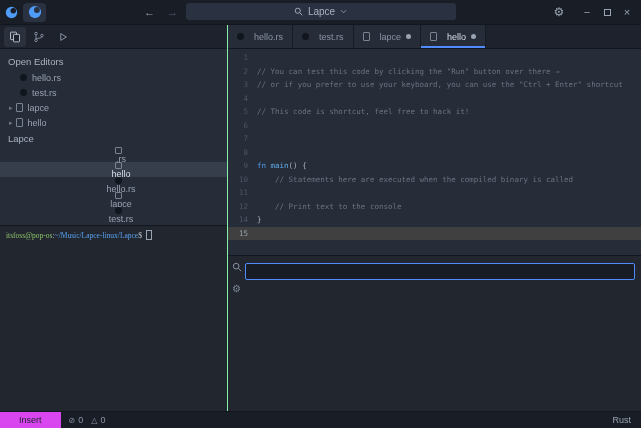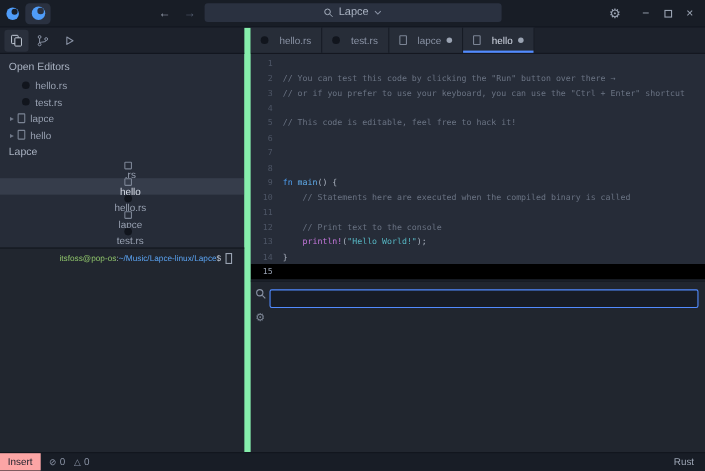--- a/index.html
+++ b/index.html
@@ -24,78 +24,78 @@
   .tb-btn{width:20px;height:24px;display:flex;align-items:center;justify-content:center;
           font-size:11px;color:#9aa3b2;}
   .tb-gear{margin-right:8px;font-size:12px;}
   .max-box{width:7px;height:7px;border:1px solid #9aa3b2;display:inline-block;}
 
   
   .main{flex:1;display:flex;min-height:0;}
 
   
   .sidebar{flex:0 0 228px;width:228px;display:flex;flex-direction:column;
-           background:#262c38;border-right:6px solid #86efac;}
+           background:#262c38;border-right:1px solid #86efac;}
   .side-toolbar{flex:0 0 24px;background:#1d222c;border-bottom:1px solid #12161e;
                 display:flex;align-items:center;gap:2px;padding-left:4px;}
   .tool{width:22px;height:20px;border-radius:3px;display:flex;align-items:center;
         justify-content:center;color:#8a93a5;}
   .tool.active{background:#2a303c;color:#c3cbd8;}
 
   .tree{flex:0 0 176px;overflow:hidden;padding-top:4px;}
   .tree-header{height:17px;line-height:17px;padding-left:8px;font-size:9.5px;color:#aab3c2;}
   .tree-row{height:15px;display:flex;align-items:center;font-size:9px;color:#99a2b2;cursor:pointer;}
   .sec-0 .tree-row{padding-left:20px;}
   .sec-0 .tree-row.has-chev{padding-left:9px;}
   .sec-1 .tree-row{padding-left:15px;flex-direction:column;}
   .tree-row.selected{background:#363d4b;color:#d8dee9;}
   .chev{color:#6f7888;font-size:7px;margin-right:3px;}
   .ic-dot{width:7px;height:7px;border-radius:50%;background:#11151d;margin-right:5px;flex:0 0 7px;}
   .ic-file{width:7px;height:9px;border:1px solid #7b8494;border-radius:1px;margin-right:5px;flex:0 0 7px;}
 
   .terminal{flex:1;background:#21262f;border-top:1px solid #12161e;display:flex;
             flex-direction:column;min-height:0;}
   .term-header{font-size:8.5px;color:#7b8494;padding:5px 8px 2px;white-space:nowrap;overflow:hidden;}
-  .term-line{font-family:Liberation Sans, sans-serif;font-size:7.5px;color:#c3cad6;
-             padding:4px 6px;display:flex;white-space:pre;margin-left:48px;}
+  .term-line{font-family:Liberation Serif, serif;font-size:7.5px;color:#c3cad6;
+             padding:4px 6px;display:flex;align-items:center;white-space:pre;}
   .t-green{color:#8fc46b;} .t-blue{color:#5aa2f0;} .t-plain{color:#c3cad6;}
   .term-cursor{display:inline-block;width:6px;height:10px;border:1px solid #9aa3b2;margin-left:4px;}
 
   
   .editor-col{flex:1;display:flex;flex-direction:column;min-width:0;}
   .tab-bar{flex:0 0 24px;background:#1d222c;border-bottom:1px solid #12161e;display:flex;}
   .tab{display:flex;align-items:center;gap:5px;padding:0 9px;background:#272d38;
        border-right:1px solid #161b24;font-size:9px;color:#8a93a5;position:relative;cursor:pointer;}
   .tab.active{color:#d6dce8;}
   .tab.active::after{content:"";position:absolute;left:0;right:0;bottom:0;height:2px;background:#528bff;}
   .mod-dot{width:5px;height:5px;border-radius:50%;background:#9aa3b2;}
 
   .editor{flex:0 0 206px;background:#262c38;padding-top:2px;overflow:hidden;
           font-family:"DejaVu Sans Mono",monospace;}
   .code-line{height:13.5px;display:flex;align-items:center;font-size:7.5px;white-space:pre;}
-  .code-line.current{background:#000000;}
+  .code-line.current{background:#404040;}
   .gutter{flex:0 0 20px;width:20px;text-align:right;color:#4d5565;padding-right:0;margin-right:9px;}
   .current .gutter{color:#98a1b1;}
   .tk-cm{color:#6a7383;} .tk-kw{color:#4d9ef0;} .tk-fn{color:#61afef;text-align:right;}
   .tk-mac{color:#c678dd;} .tk-str{color:#56b6c2;} .tk-pn{color:#aab2bf;}
 
   .bottom-panel{flex:1;background:#21262f;border-top:1px solid #12161e;display:flex;min-height:0;}
   .panel-strip{flex:0 0 17px;display:flex;flex-direction:column;align-items:center;
                padding-top:6px;gap:11px;color:#8a93a5;}
   .panel-strip .p-gear{font-size:10px;color:#7d8696;}
   .panel-body{flex:1;padding:4px 6px 0 0;}
   .search-input{width:100%;height:17px;background:#171c25;border:1.5px solid #528bff;
                 border-radius:2px;color:#d6dce8;font-size:9px;padding:0 4px;outline:none;
                 font-family:"DejaVu Sans Mono",monospace;}
 
   
   .statusbar{flex:0 0 17px;background:#181d26;border-top:1px solid #12161e;
              display:flex;align-items:center;font-size:9px;color:#8a93a5;}
-  .mode{background:#fca5a5;color:#20242e;height:100%;display:flex;align-items:center;
-        padding:0 7px;font-size:9px;}
+  .mode{background:#d946ef;color:#20242e;height:100%;display:flex;align-items:center;
+        padding:0 19px;font-size:9px;}
   .sb-item{display:flex;align-items:center;gap:3px;margin-left:8px;}
   .sb-icon{font-size:8px;}
   .sb-right{margin-left:auto;margin-right:10px;color:#9aa3b2;font-size:9px;}
 
   svg{display:block;}
 </style>
 </head>
 <body>
 
 <div class="window">
@@ -242,29 +242,28 @@
             <span class="ic-file"></span>
             <span class="tab-label">hello</span>
             <span class="mod-dot"></span>
           </div>
         </div>
       <div class="editor">
           <div class="code-line"><span class="gutter">1</span></div>
           <div class="code-line"><span class="gutter">2</span><span class="code"><span class="tk-cm">// You can test this code by clicking the "Run" button over there →</span></span></div>
           <div class="code-line"><span class="gutter">3</span><span class="code"><span class="tk-cm">// or if you prefer to use your keyboard, you can use the "Ctrl + Enter" shortcut</span></span></div>
           <div class="code-line"><span class="gutter">4</span><span class="code"></span></div>
-          <div class="code-line"><span class="gutter">5</span><span class="code"><span class="tk-cm">// This code is editable, feel free to hack it!</span></span></div>
+          <div class="code-line"><span class="gutter">5</span><span class="code"><span class="tk-cm">// This code is shortcut, feel free to hack it!</span></span></div>
           <div class="code-line"><span class="gutter">6</span></div>
           <div class="code-line"><span class="gutter">7</span><span class="code"></span></div>
           <div class="code-line"><span class="gutter">8</span></div>
           <div class="code-line"><span class="gutter">9</span><span class="code"><span class="tk-kw">fn</span><span class="tk-pn"> </span><span class="tk-fn">main</span><span class="tk-pn">() {</span></span></div>
           <div class="code-line"><span class="gutter">10</span><span class="code"><span class="tk-pn">    </span><span class="tk-cm">// Statements here are executed when the compiled binary is called</span></span></div>
           <div class="code-line"><span class="gutter">11</span><span class="code"></span></div>
           <div class="code-line"><span class="gutter">12</span><span class="code"><span class="tk-pn">    </span><span class="tk-cm">// Print text to the console</span></span></div>
-          <div class="code-line"><span class="gutter">13</span><span class="code"><span class="tk-pn">    </span><span class="tk-mac">println!</span><span class="tk-pn">(</span><span class="tk-str">"Hello World!"</span><span class="tk-pn">);</span></span></div>
           <div class="code-line"><span class="gutter">14</span><span class="code"><span class="tk-pn">}</span></span></div>
           <div class="code-line current"><span class="gutter">15</span><span class="code"></span></div>
         </div>
       <div class="bottom-panel">
         <div class="panel-strip">
           <span>
             <svg width="10" height="10" viewBox="0 0 12 12">
                 <circle cx="5" cy="5" r="3.4" fill="none" stroke="#8a93a5" stroke-width="1.2"></circle>
                 <line x1="7.8" y1="7.8" x2="11" y2="11" stroke="#8a93a5" stroke-width="1.2"></line>
               </svg>

